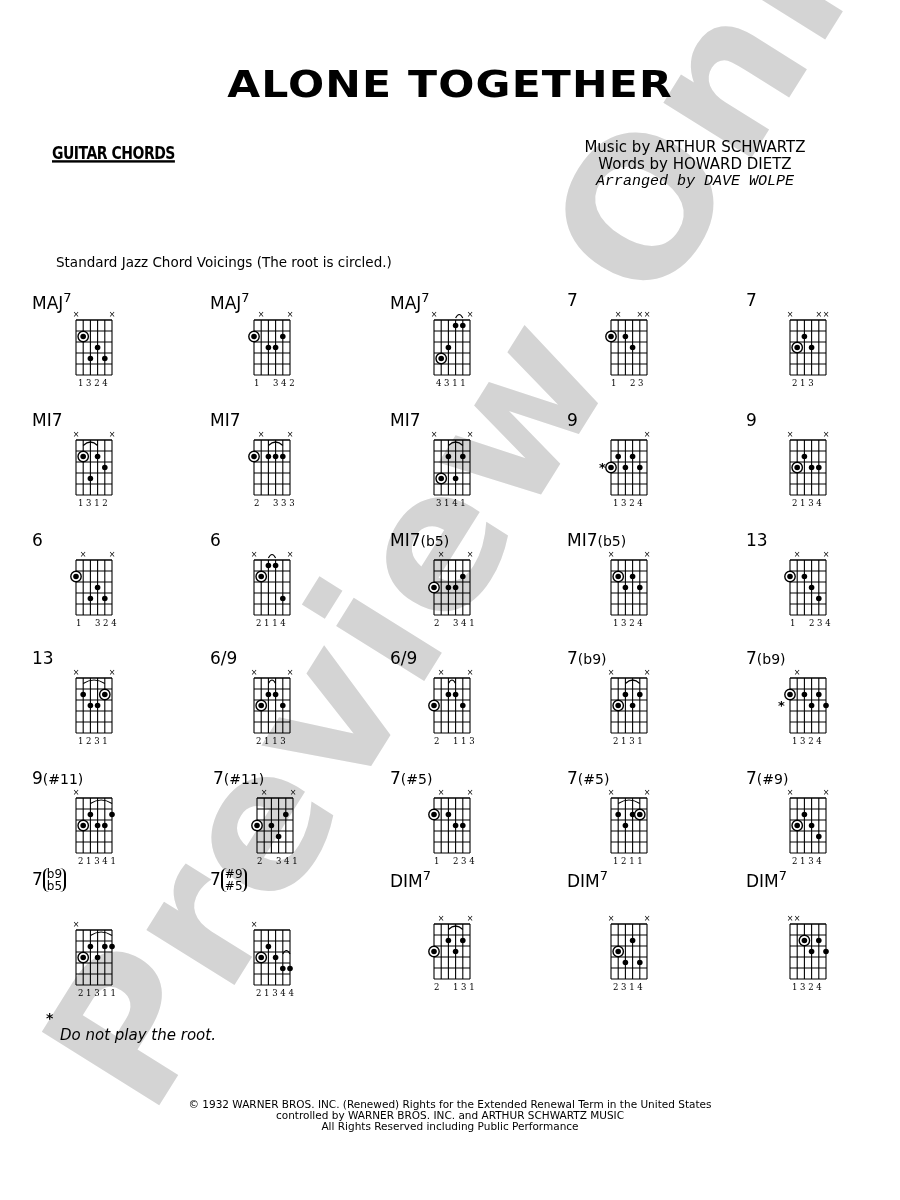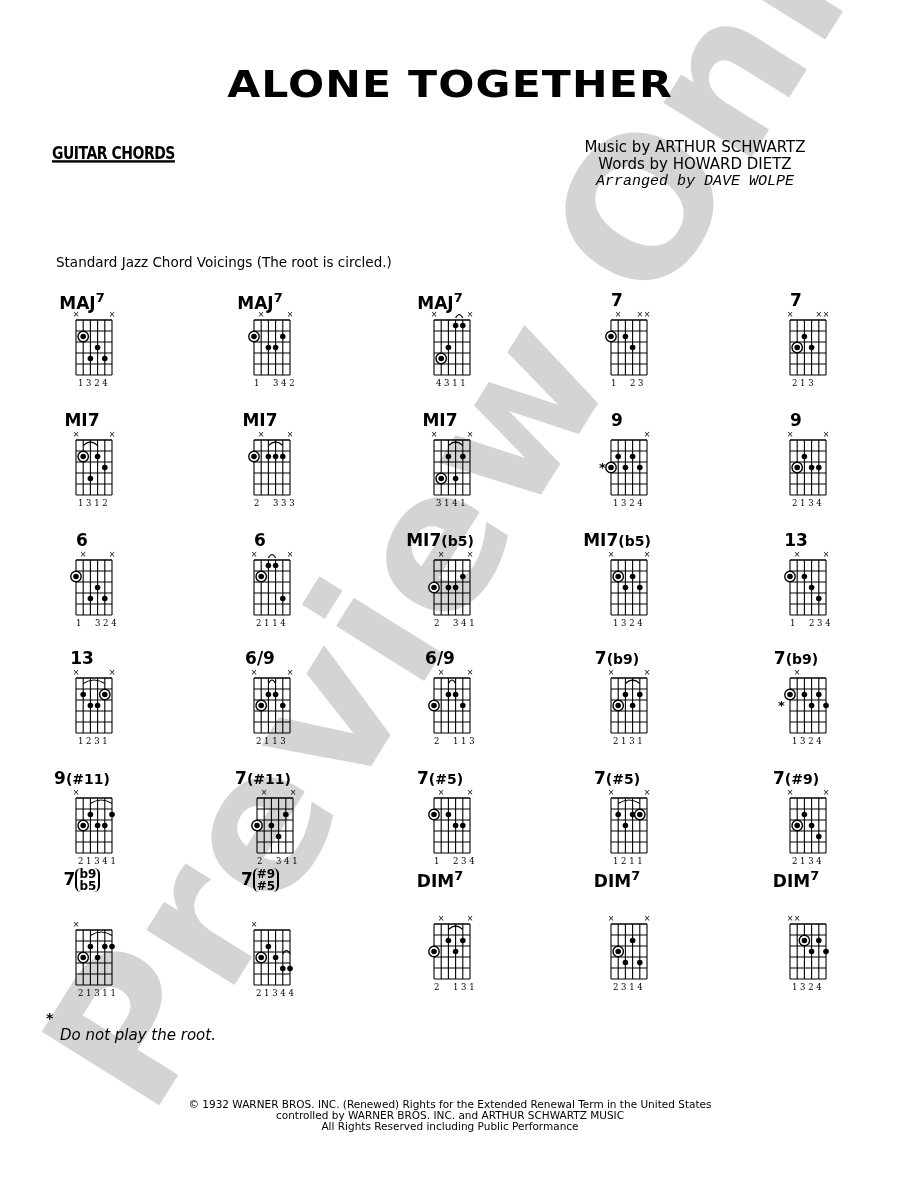--- a/index.html
+++ b/index.html
@@ -4,21 +4,21 @@
 <style>
   html,body{margin:0;padding:0;background:#fff;}
   body{width:900px;height:1200px;position:relative;overflow:hidden;font-family:"DejaVu Sans",sans-serif;color:#000;}
   .title{position:absolute;top:62px;left:0;width:900px;text-align:center;font-family:"DejaVu Sans",sans-serif;font-weight:900;font-size:38px;letter-spacing:1px;transform:scaleX(1.12);}
   .section{position:absolute;top:145px;left:52px;font-family:"DejaVu Sans",sans-serif;font-weight:bold;font-size:14px;text-decoration:underline;text-decoration-thickness:2px;letter-spacing:-0.5px;transform:scaleY(1.2);}
   .credits{position:absolute;top:139px;left:520px;width:350px;text-align:center;font-family:"DejaVu Sans",sans-serif;font-size:15px;line-height:17px;}
   .credits .it{font-style:italic;font-family:Liberation Mono, monospace;}
   .subtitle{position:absolute;top:254px;left:56px;font-family:"DejaVu Sans",sans-serif;font-size:13.5px;}
   .subtitle .it{}
   .chord{position:absolute;width:100px;height:120px;}
-  .chord-name{position:absolute;left:0;width:100px;text-align:center;font-family:"DejaVu Sans",sans-serif;font-weight:700;font-size:17px;top:0;}
+  .chord-name{position:absolute;left:0;width:100px;text-align:left;font-family:"DejaVu Sans",sans-serif;font-weight:400;font-size:17px;top:0;}
   .chord-name sup{font-size:13px;}
   .chord svg{position:absolute;left:0;top:0;overflow:visible;}
   .footnote{position:absolute;top:1018px;left:46px;font-family:"DejaVu Sans",sans-serif;font-size:15px;}
   .footnote .star{position:absolute;top:-8px;left:0;font-weight:bold;font-size:14px;}
   .footnote .txt{position:absolute;top:8px;left:14px;white-space:nowrap;font-style:italic;}
   .copyright{position:absolute;top:1099px;left:0;width:900px;text-align:center;font-family:"DejaVu Sans",sans-serif;font-size:10.5px;line-height:11px;}
   .watermark{position:absolute;left:0;top:0;width:900px;height:1200px;pointer-events:none;}
 </style>
 </head>
 <body>

